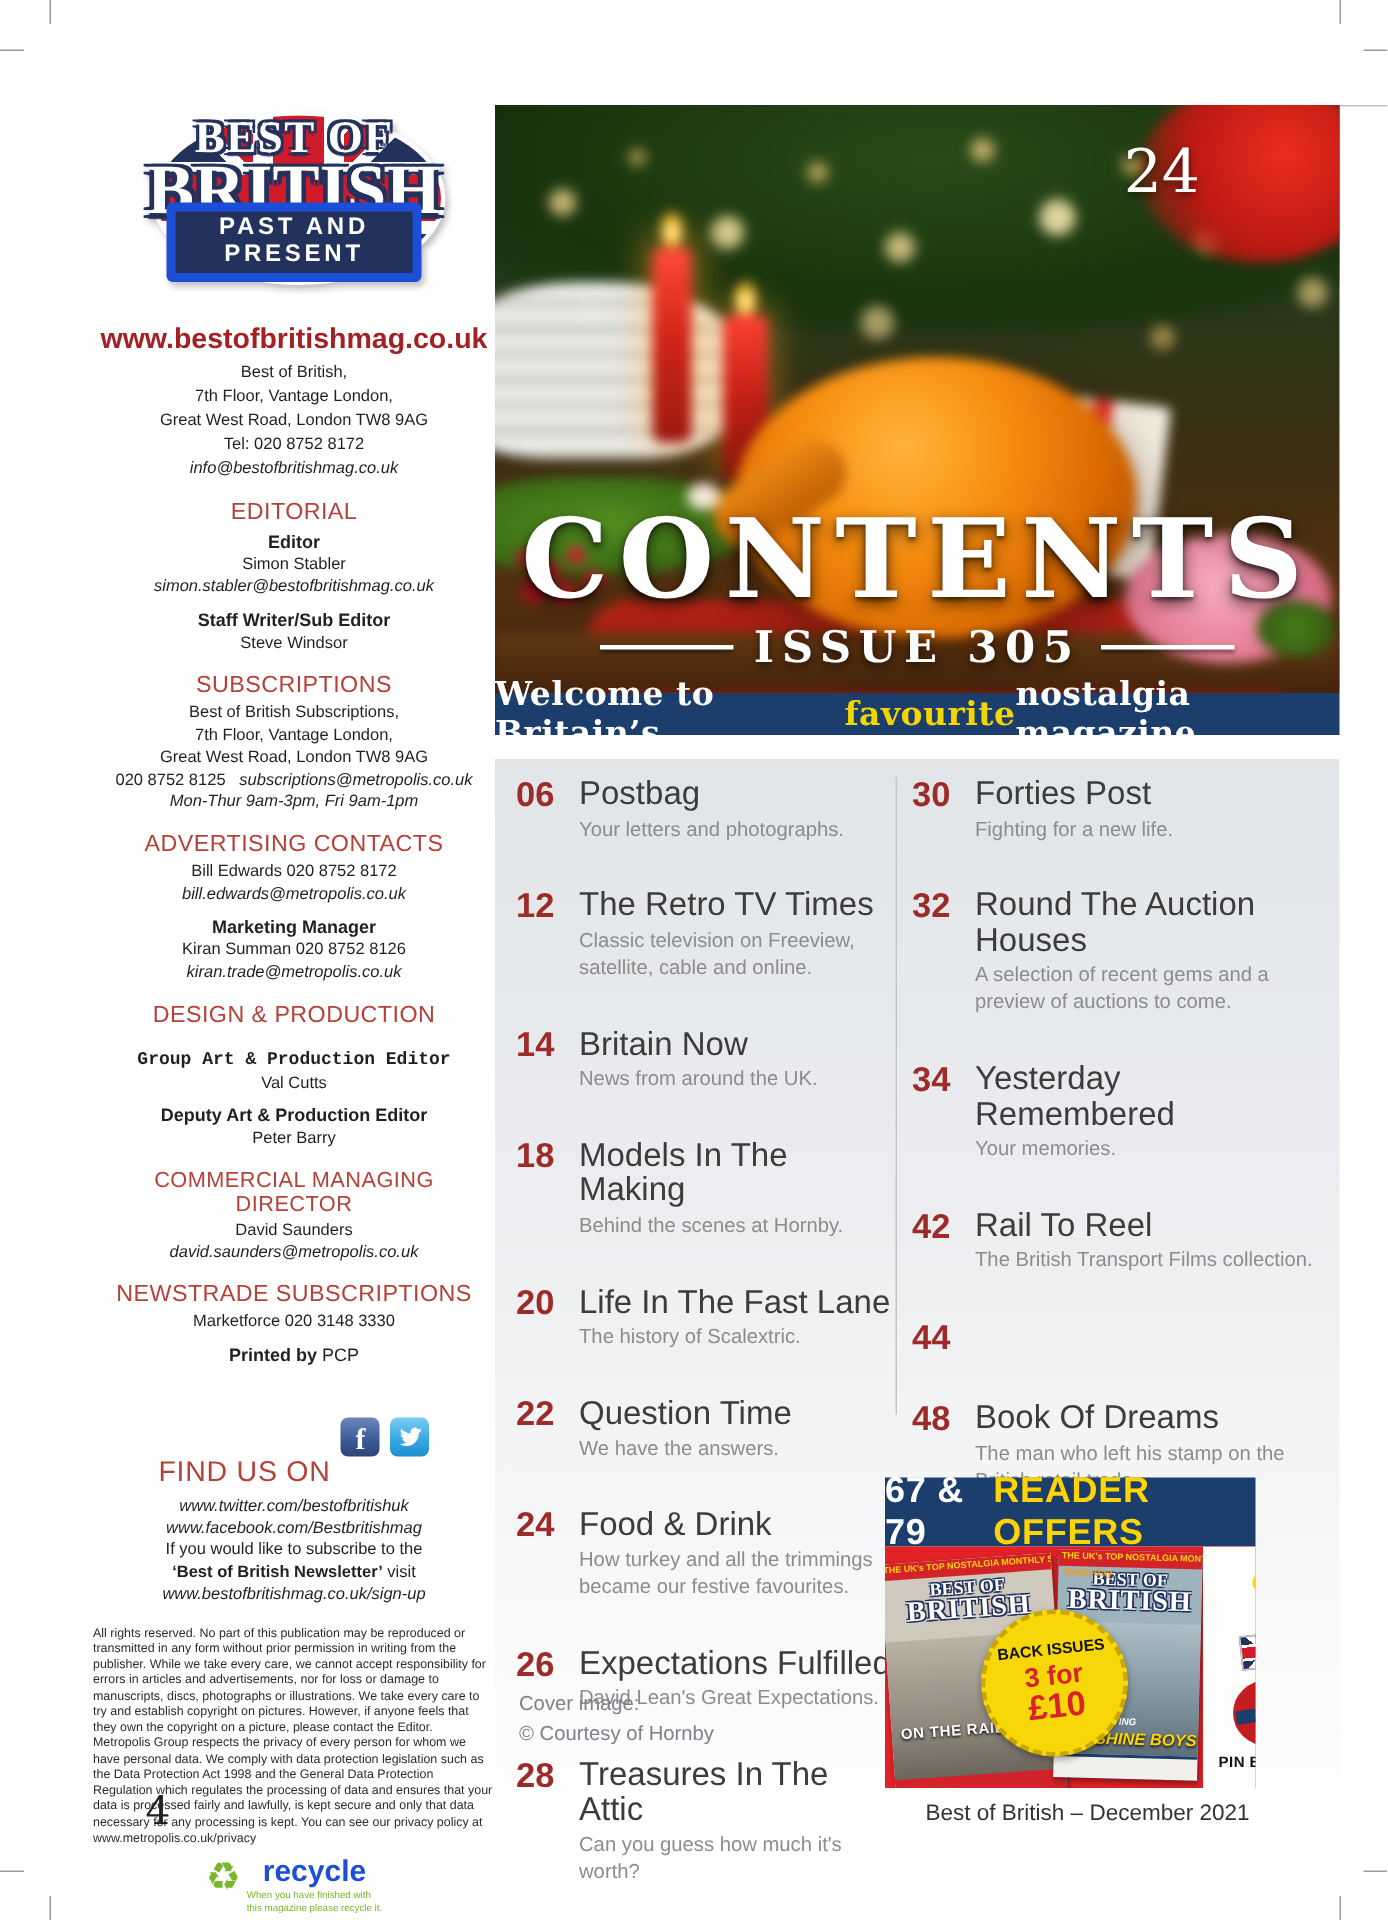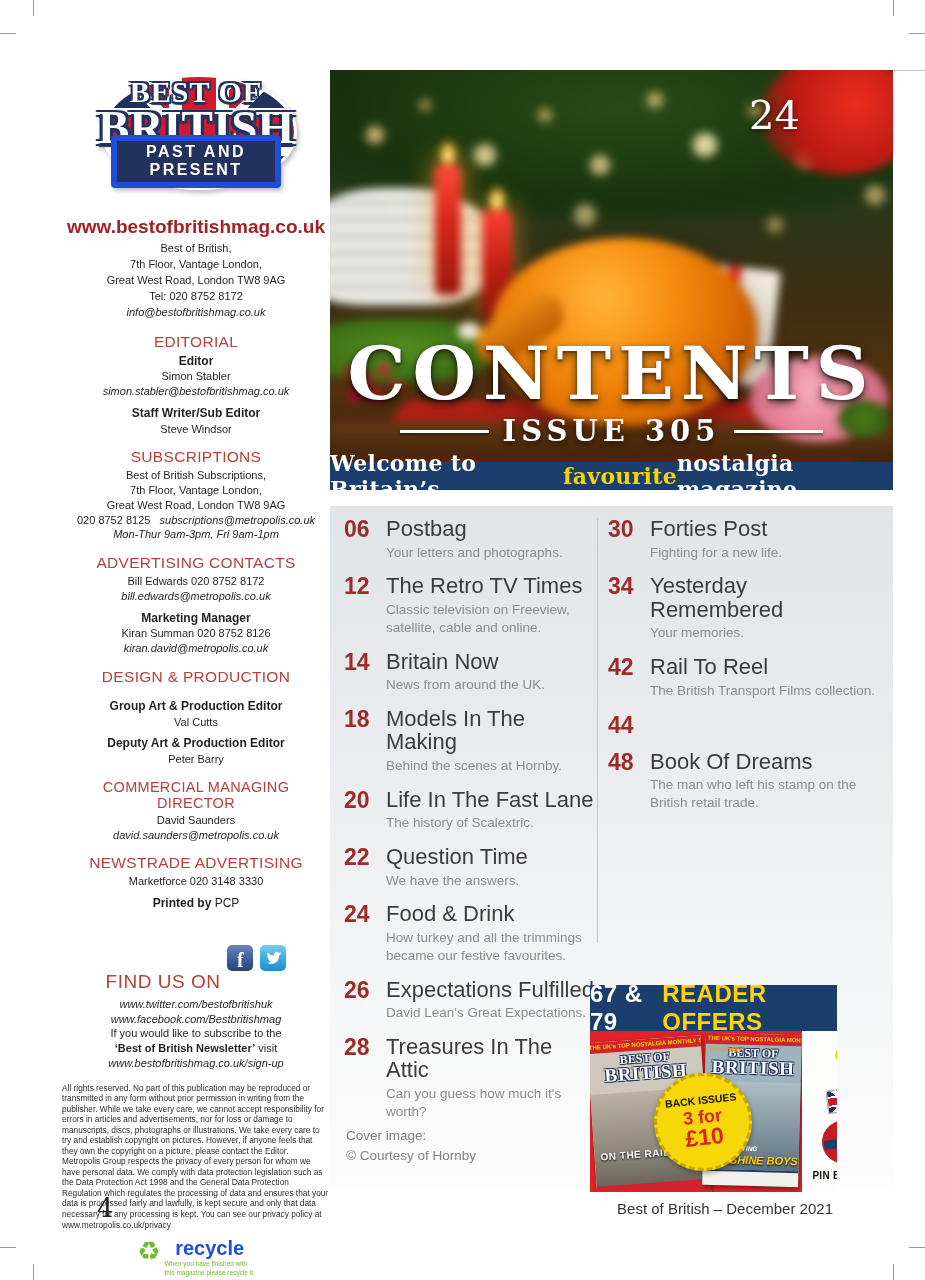--- a/index.html
+++ b/index.html
@@ -116,21 +116,21 @@
   
   .welcome{position:absolute;left:330px;top:462px;width:563px;height:28px;background:#1b3e6c;
     display:flex;align-items:center;justify-content:center;
     font-family:"DejaVu Serif",serif;font-weight:700;font-size:22px;color:#fff;letter-spacing:.3px;}
   .welcome .hl{color:#f2d600;}
 
   
   .contents{position:absolute;left:330px;top:506px;width:563px;height:681px;
     background:linear-gradient(180deg,#e2e5e8 0%,#e9ebee 35%,#f4f5f6 70%,#fdfdfd 100%);}
   .col-divider{position:absolute;left:267px;top:12px;width:1px;height:425px;background:#c3c6c9;}
-  .col{display:flex;flex-direction:column;gap:13px;position:absolute;top:11px;}
+  .col{display:flex;flex-direction:column;gap:30px;position:absolute;top:11px;}
   .col-left{left:14px;width:252px;}
   .col-right{left:278px;width:284px;}
   .entry{display:flex;align-items:flex-start;}
   .num{flex:0 0 36px;font-size:23px;font-weight:700;color:#9d2b27;line-height:1.05;}
   .etxt{margin-left:6px;}
   .etitle{font-size:22px;color:#3c3c3c;line-height:1.07;max-width:206px;}
   .col-left .etitle{max-width:225px;}
   .edesc{font-size:13.5px;color:#8c8c8c;line-height:1.32;margin-top:3px;max-width:255px;}
   .col-left .edesc{max-width:220px;}
   .cover-credit{position:absolute;left:16px;top:620px;font-size:13.5px;color:#7d8288;line-height:1.5;}
@@ -246,33 +246,33 @@
       <span>&nbsp;</span>
       <span class="it">subscriptions@metropolis.co.uk</span>
     </div>
     <div class="side-line it">Mon-Thur 9am-3pm, Fri 9am-1pm</div>
 
     <div class="side-head">ADVERTISING CONTACTS</div>
     <div class="side-line">Bill Edwards 020 8752 8172</div>
     <div class="side-line it">bill.edwards@metropolis.co.uk</div>
     <div class="side-label">Marketing Manager</div>
     <div class="side-line">Kiran Summan 020 8752 8126</div>
-    <div class="side-line it">kiran.david@metropolis.co.uk</div>
+    <div class="side-line it">kiran.trade@metropolis.co.uk</div>
 
     <div class="side-head">DESIGN &amp; PRODUCTION</div>
-    <div class="side-label" style="margin-top:12px;">Group Art &amp; Production Editor</div>
+    <div class="side-label" style="margin-top:12px;font-family:Liberation Mono, monospace;">Group Art &amp; Production Editor</div>
     <div class="side-line">Val Cutts</div>
     <div class="side-label">Deputy Art &amp; Production Editor</div>
     <div class="side-line">Peter Barry</div>
 
     <div class="side-head" style="font-size:14.5px;">COMMERCIAL MANAGING DIRECTOR</div>
     <div class="side-line">David Saunders</div>
     <div class="side-line it">david.saunders@metropolis.co.uk</div>
 
-    <div class="side-head">NEWSTRADE ADVERTISING</div>
+    <div class="side-head">NEWSTRADE SUBSCRIPTIONS</div>
     <div class="side-line">Marketforce 020 3148 3330</div>
     <div class="side-label">
       <span>Printed by</span><span style="font-weight:400;margin-top:17px;"> PCP</span>
     </div>
 
     <div class="social-row">
       <div class="social-head">FIND US ON</div>
       <div class="icon-sq icon-fb">
           <span>f</span>
         </div>
@@ -421,20 +421,27 @@
 
     <div class="col col-right">
       <div class="entry">
         <div class="num">30</div>
         <div class="etxt">
             <div class="etitle">Forties Post</div>
         <div class="edesc">Fighting for a new life.</div>
           </div>
       </div>
       <div class="entry">
+        <div class="num">32</div>
+        <div class="etxt">
+            <div class="etitle">Round The Auction Houses</div>
+        <div class="edesc">A selection of recent gems and a preview of auctions to come.</div>
+          </div>
+      </div>
+      <div class="entry">
         <div class="num">34</div>
         <div class="etxt">
             <div class="etitle">Yesterday Remembered</div>
         <div class="edesc">Your memories.</div>
           </div>
       </div>
       <div class="entry">
         <div class="num">42</div>
         <div class="etxt">
             <div class="etitle">Rail To Reel</div>

